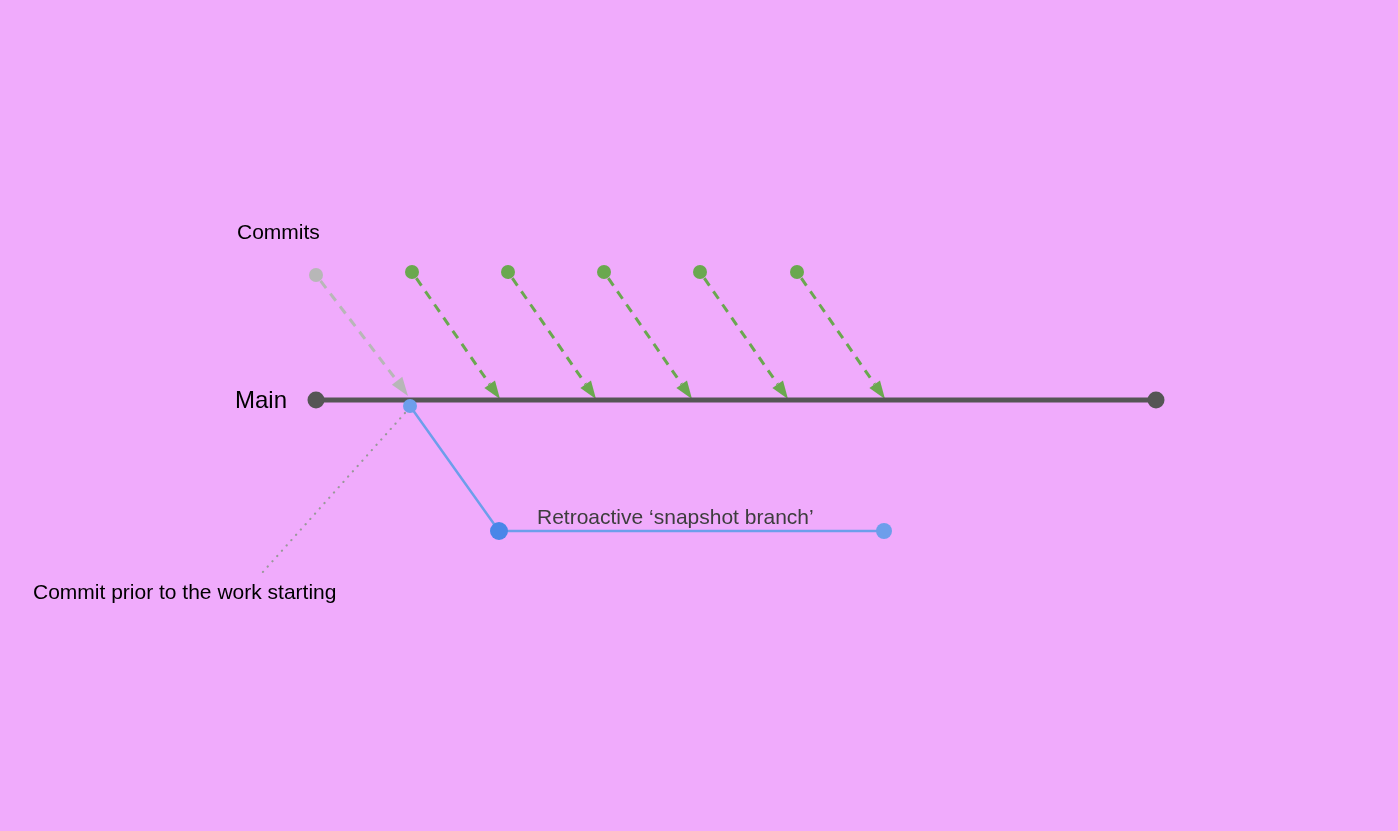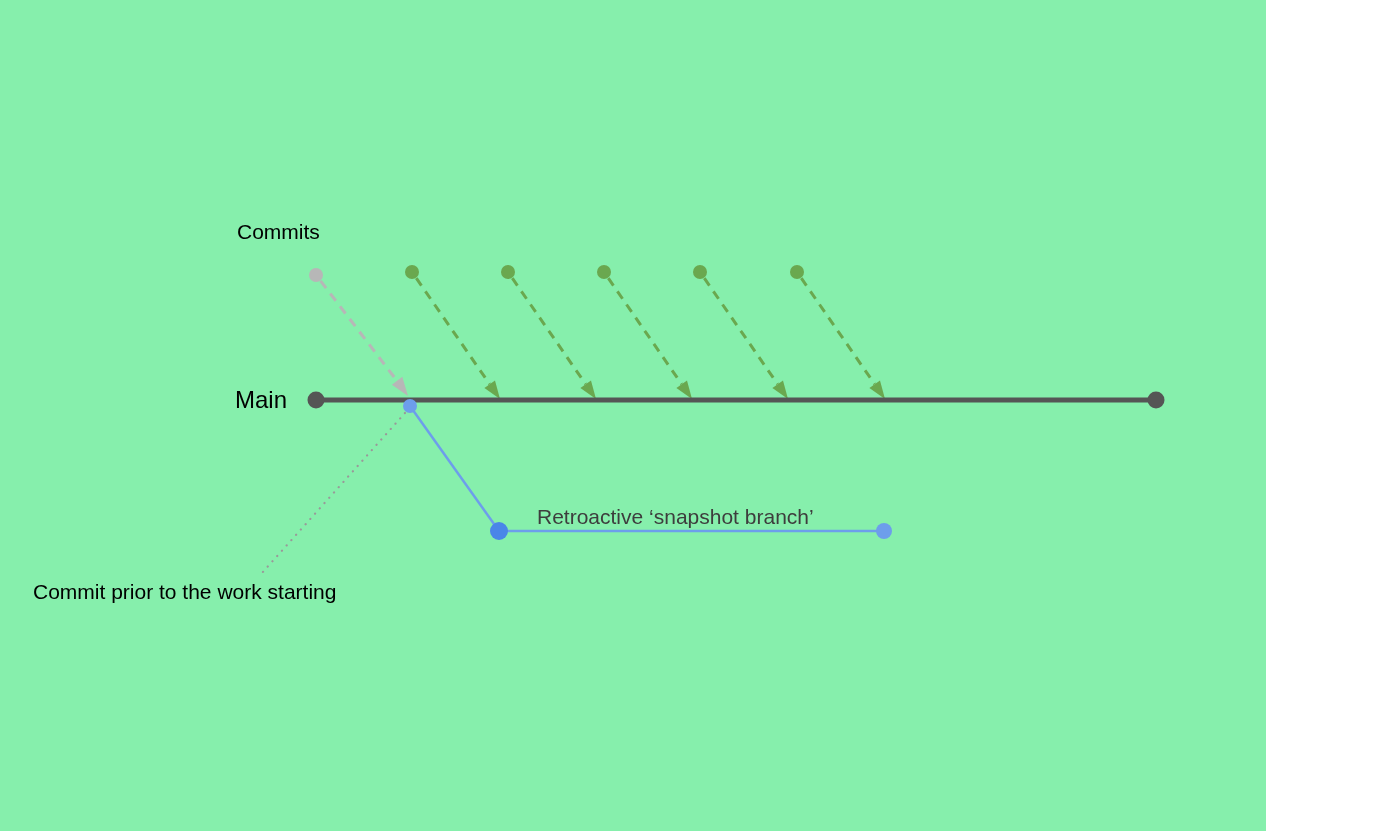--- a/index.html
+++ b/index.html
@@ -2,23 +2,23 @@
 <html><head>
 <meta charset="utf-8">
 <style>
   html, body {
     margin: 0;
     padding: 0;
     background: #ffffff;
   }
   .canvas {
     position: relative;
-    width: 1266px;
+    width: 1398px;
     height: 831px;
-    background: #86efac;
+    background: #f0abfc;
     overflow: hidden;
   }
   svg text {
     font-family: "Liberation Sans", sans-serif;
   }
   .label-small { font-size: 21px; }
   .label-main  { font-size: 24px; }
 </style>
 </head>
 <body>

